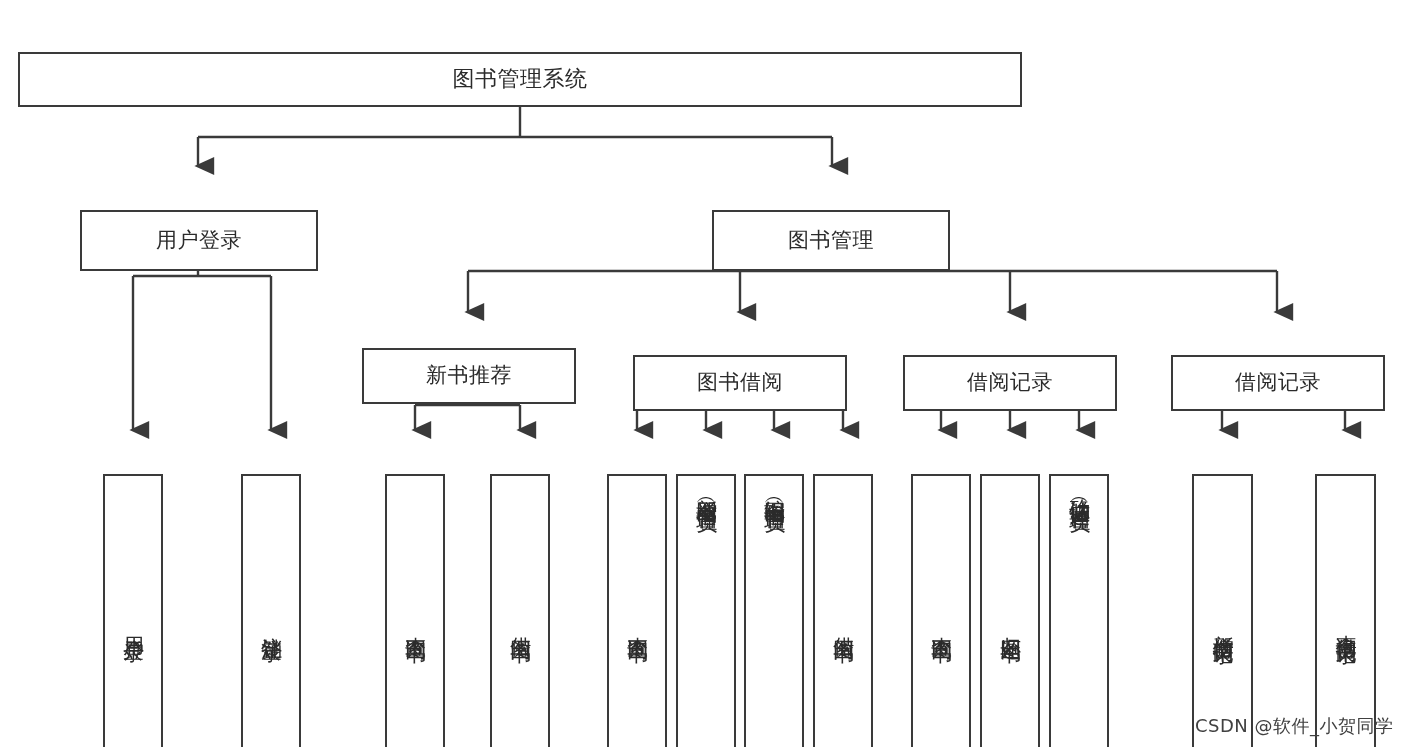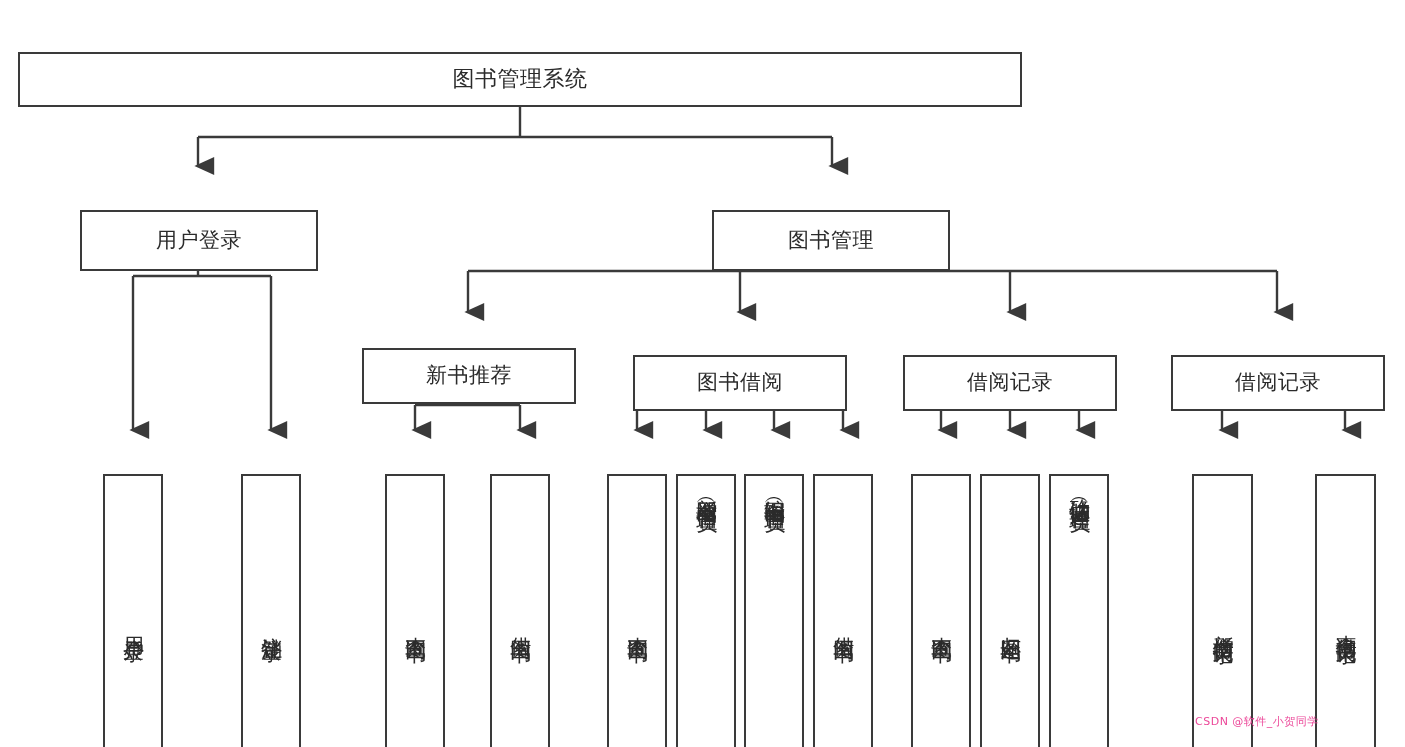--- a/index.html
+++ b/index.html
@@ -59,22 +59,22 @@
   .node.v .lbl {
     writing-mode: vertical-rl;
     text-orientation: upright;
     font-size: 21px;
     line-height: 1.12;
     letter-spacing: 2px;
     white-space: normal;
   }
   .watermark {
     position: absolute;
-    color: #ec4899;
-    font-size: 11px;
+    color: #404040;
+    font-size: 18px;
     white-space: nowrap;
     letter-spacing: 0.5px;
   }
 </style>
 </head>
 <body>
 
 <div id="canvas">
 
   <svg id="edges" viewBox="0 0 1405 747" width="1405" height="747">

